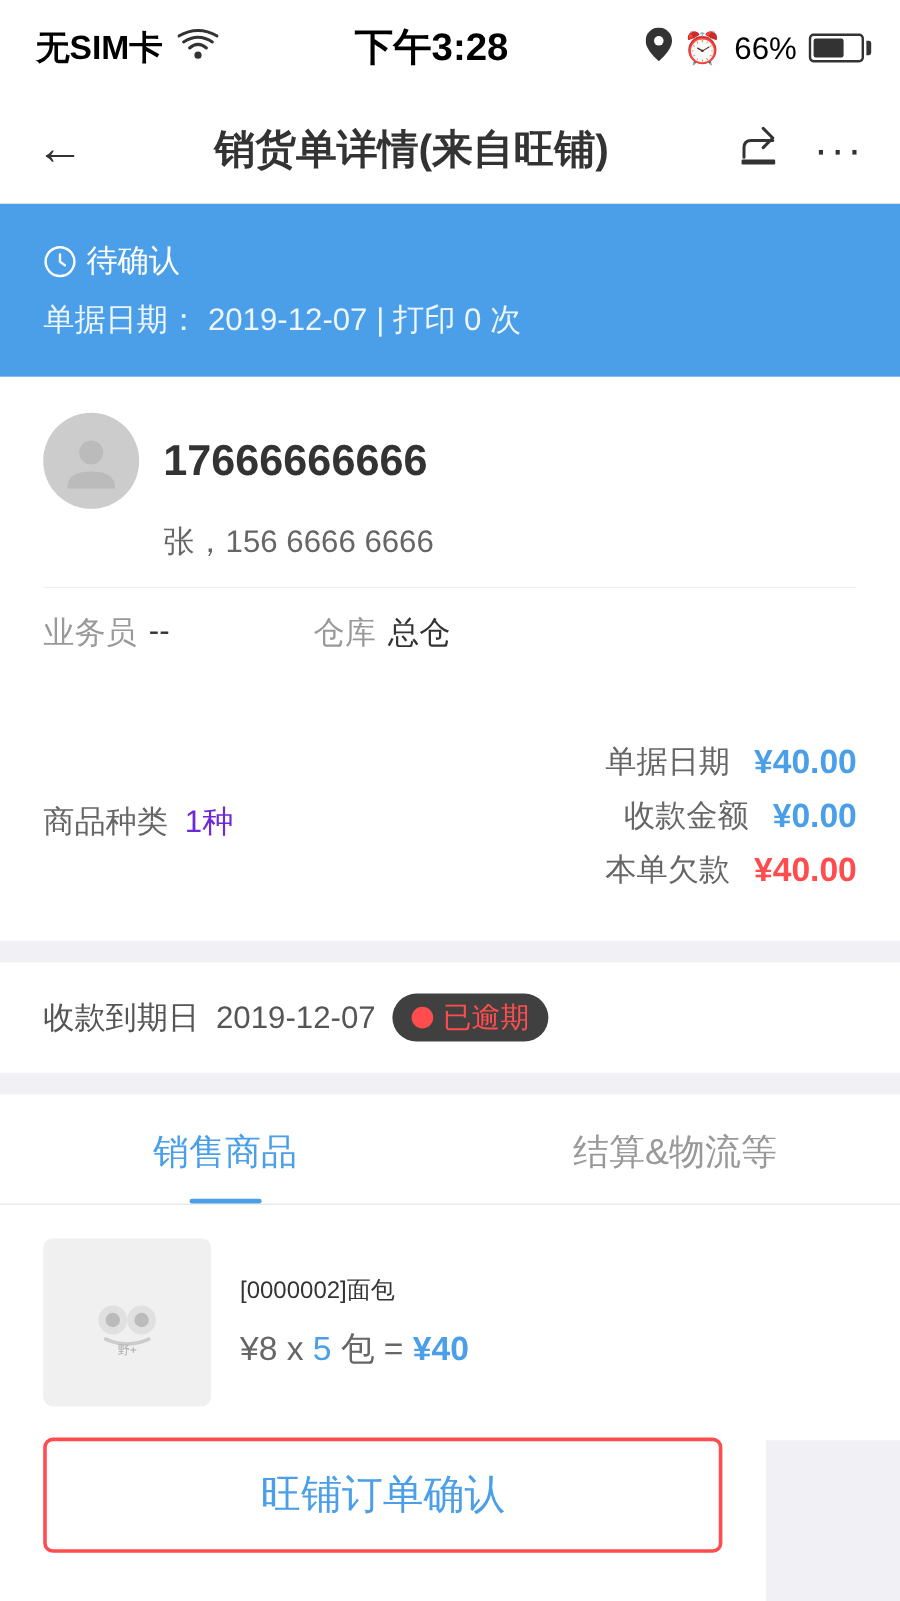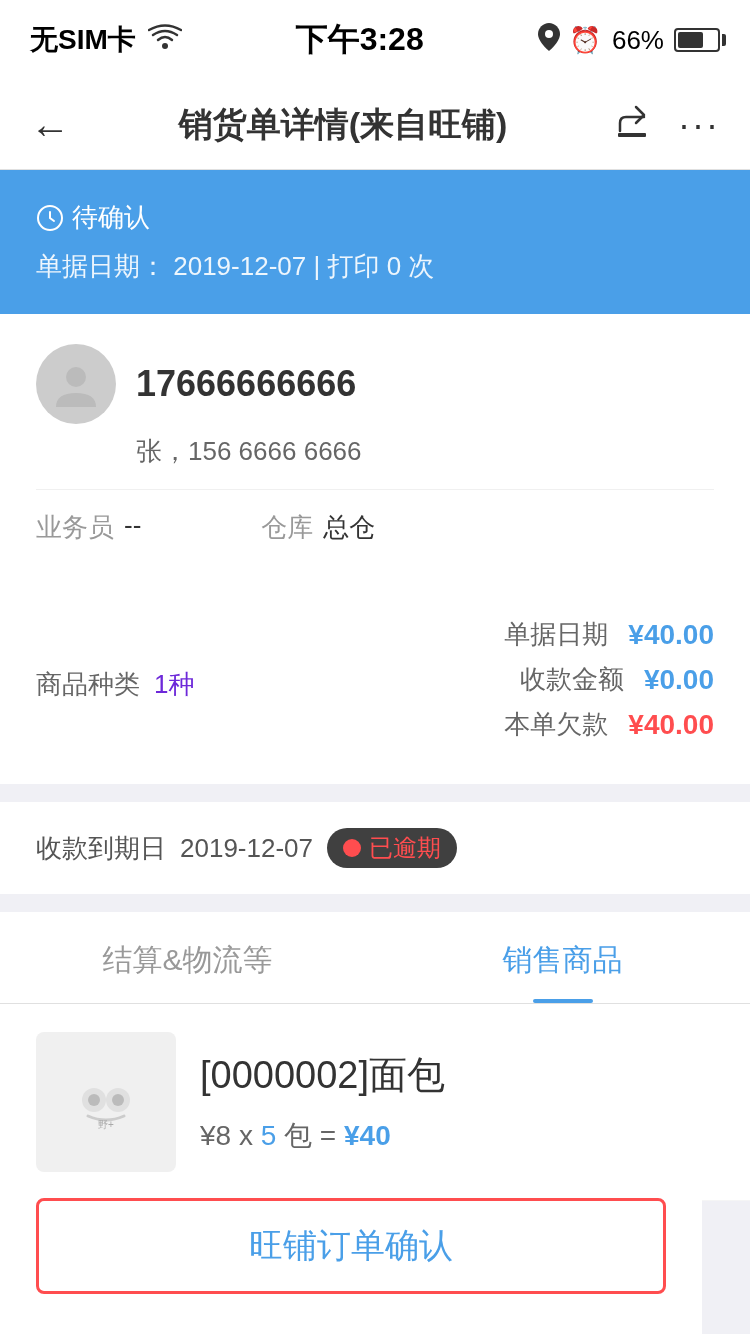--- a/index.html
+++ b/index.html
@@ -281,21 +281,21 @@
       border-radius: 8px;
       display: flex;
       align-items: center;
       justify-content: center;
       flex-shrink: 0;
       font-size: 40px;
       color: #ccc;
     }
     .product-info { flex: 1; }
     .product-name {
-      font-size: 38px;
+      font-size: 20px;
       color: #333;
       font-weight: 500;
       margin-bottom: 16px;
     }
     .product-price {
       font-size: 28px;
       color: #666;
     }
     .product-price .qty { color: #4a9fe8; }
     .product-price .total { color: #4a9fe8; font-weight: 600; }
@@ -303,21 +303,21 @@
     
     .bottom-area {
       background: #f0f0f5;
       height: 280px;
     }
 
     
     .confirm-btn-area {
       position: fixed;
       bottom: 0;
-      width: 702px;
+      width: 638px;
       padding: 20px 36px 40px;
       background: #fff;
     }
     .confirm-btn {
       width: 100%;
       height: 96px;
       border: 3px solid #ff4d4f;
       background: #fff;
       color: #4a9fe8;
       font-size: 34px;
@@ -444,25 +444,25 @@
   <span>收款到期日</span>
   <span>2019-12-07</span>
   <div class="overdue-badge">
     <span class="overdue-dot"></span>
     <span>已逾期</span>
   </div>
 </div>
 
 <div class="tabs-section card">
   <div class="tabs-header">
+    <div class="tab-item active">
+      <span>销售商品</span>
+    </div>
     <div class="tab-item">
       <span>结算&amp;物流等</span>
-    </div>
-    <div class="tab-item active">
-      <span>销售商品</span>
     </div>
   </div>
 
   <div class="product-list">
     <div class="product-item">
       <div class="product-image">
         <svg width="80" height="60" viewBox="0 0 80 60" fill="none">
 
           <circle cx="28" cy="28" r="12" fill="#e0e0e0"></circle>
           <circle cx="52" cy="28" r="12" fill="#e0e0e0"></circle>

